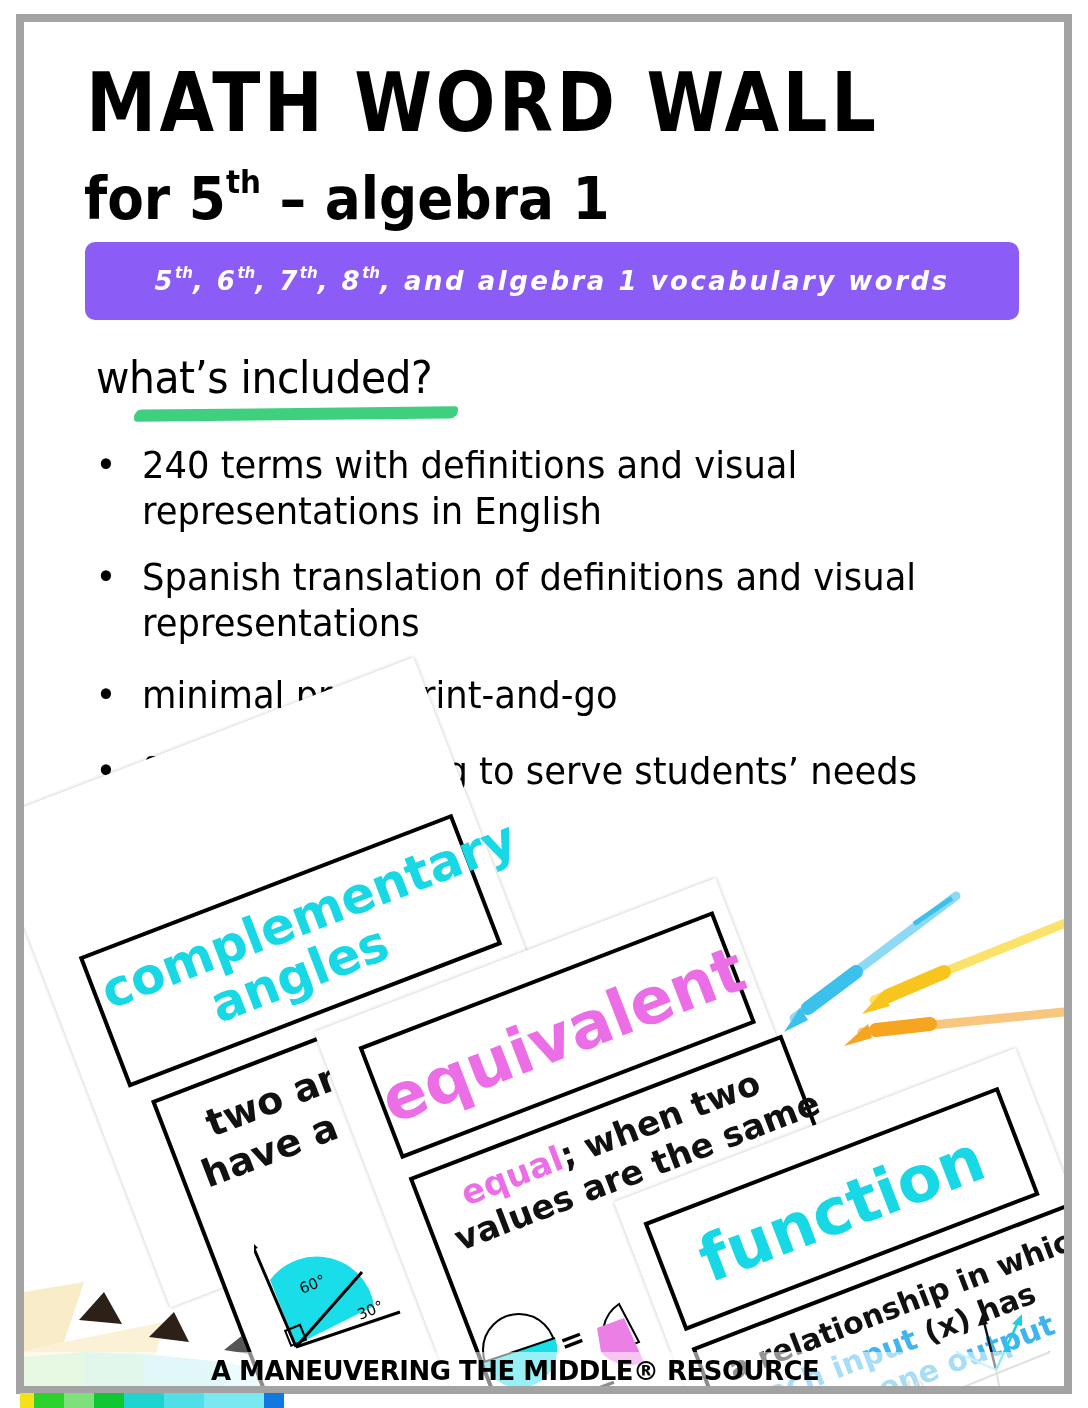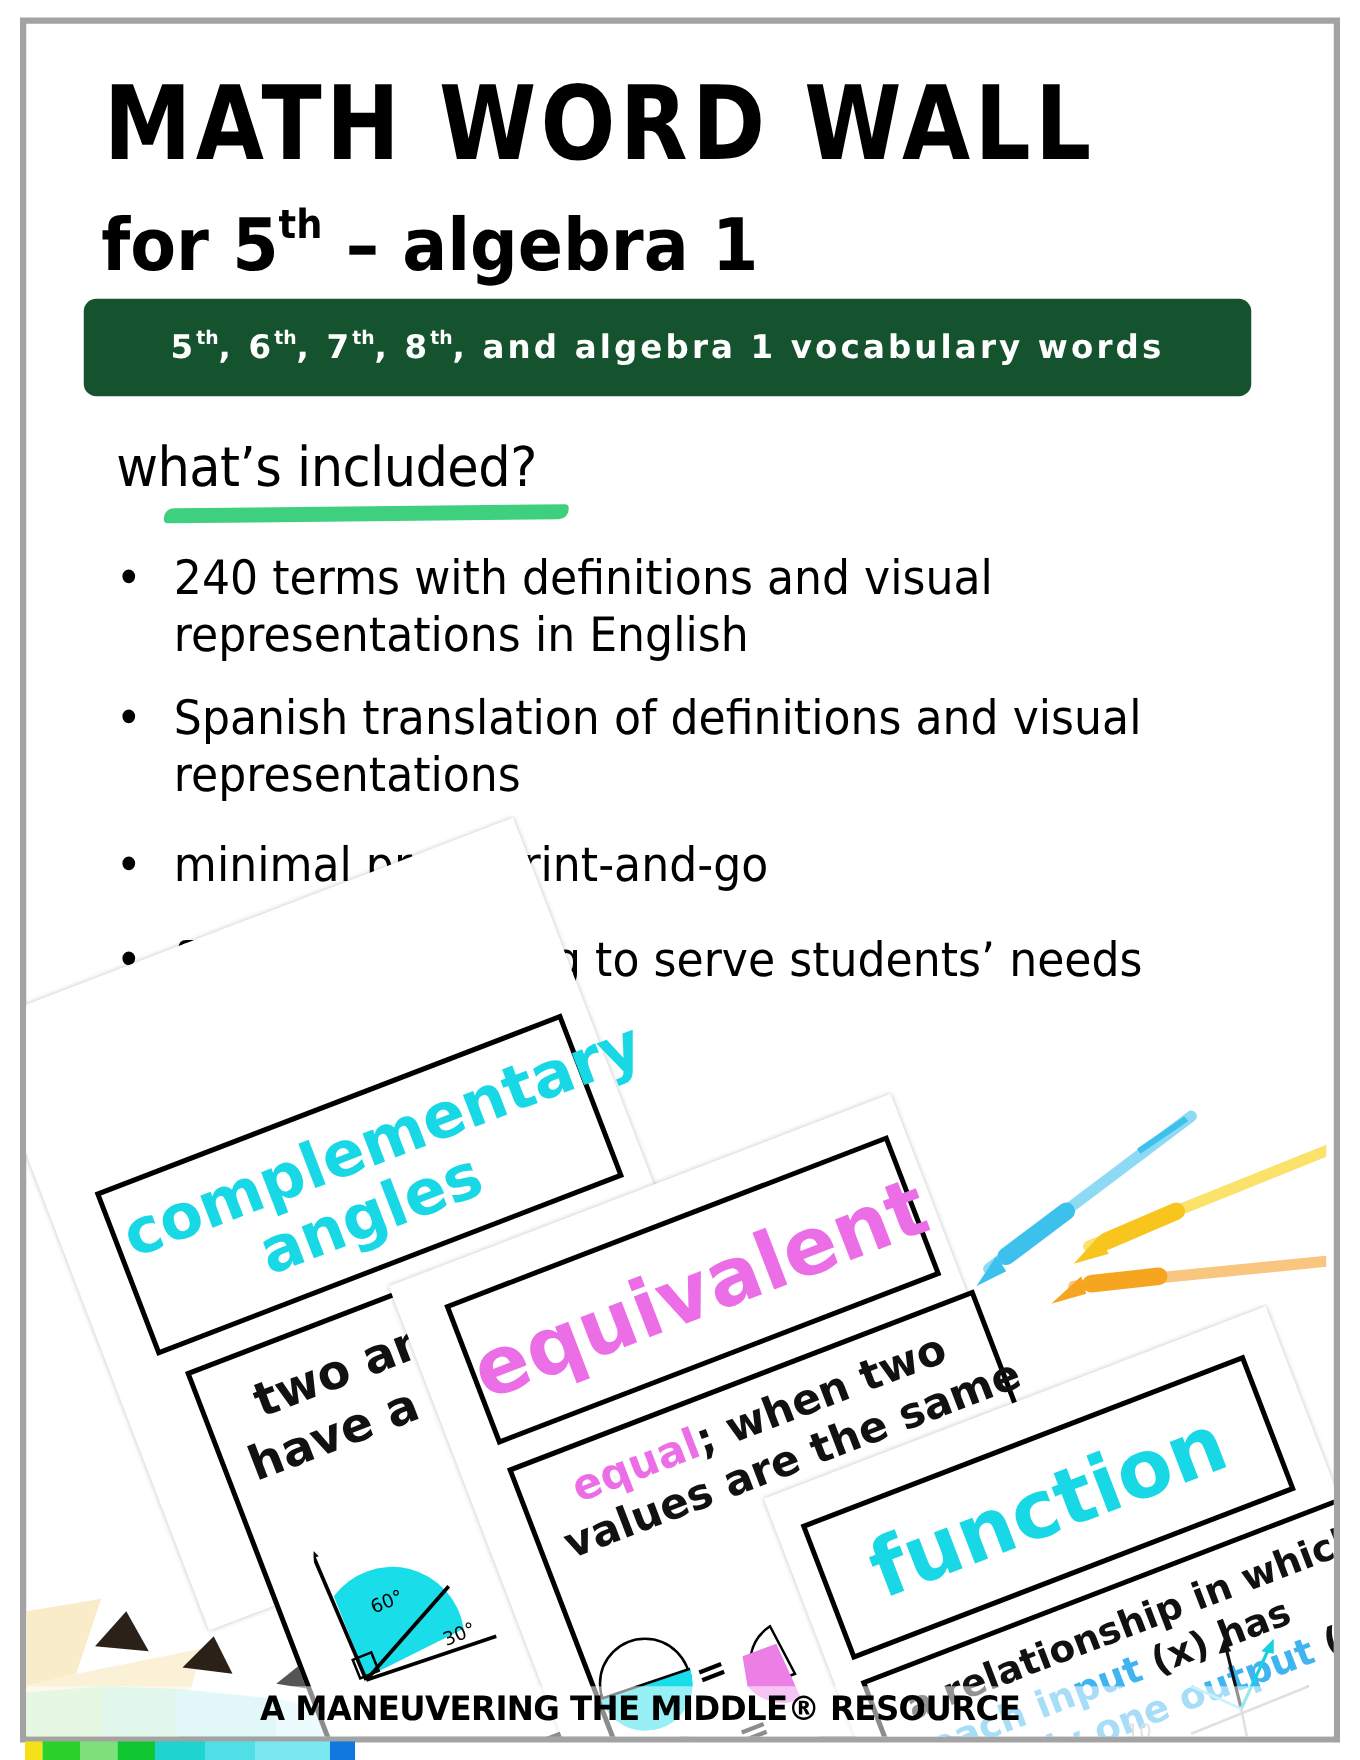--- a/index.html
+++ b/index.html
@@ -1,22 +1,22 @@
 <!DOCTYPE html>
 <html><head>
 <meta charset="utf-8">
 <style>
   html, body { margin:0; padding:0; }
   body { width:1088px; height:1408px; background:#ffffff; position:relative; overflow:hidden; font-family:"Liberation Sans", sans-serif; }
-  .frame { position:absolute; left:16px; top:14px; width:1056px; height:1380px; box-sizing:border-box; border:5px solid #a3a3a3; background:#fff; overflow:hidden; }
+  .frame { position:absolute; left:16px; top:14px; width:1056px; height:1380px; box-sizing:border-box; border:8px solid #a3a3a3; background:#fff; overflow:hidden; }
   .outer-strip { position:absolute; left:0; top:1393px; width:1088px; height:15px; }
   .title { position:absolute; left:62px; top:40px; font-family:"DejaVu Sans", sans-serif; font-weight:bold; font-size:82px; letter-spacing:4px; line-height:1; color:#000; transform:scaleX(0.86); transform-origin:left top; }
   .subtitle { position:absolute; left:60px; top:148px; font-family:"DejaVu Sans", sans-serif; font-weight:bold; font-size:58px; line-height:1; color:#000; transform:scaleX(0.92); transform-origin:left top; }
   .subtitle sup { font-size:32px; vertical-align:top; position:relative; top:-4px; }
-  .banner { position:absolute; left:46px; top:220px; width:934px; height:78px; background:#14532d; border-radius:10px; display:flex; align-items:center; justify-content:center; }
+  .banner { position:absolute; left:61px; top:220px; width:934px; height:78px; background:#8b5cf6; border-radius:10px; display:flex; align-items:center; justify-content:center;font-style:italic; }
   .banner-text { color:#fff; font-family:"DejaVu Sans", sans-serif; font-weight:bold; font-size:26px; letter-spacing:2.5px; white-space:nowrap; }
   .banner-text sup { font-size:15px; vertical-align:top; position:relative; top:-2px; letter-spacing:0; }
   .section-head { position:absolute; left:72px; top:330px; font-family:"DejaVu Sans", sans-serif; font-size:44px; color:#000; letter-spacing:-0.5px; transform:scaleX(0.93); transform-origin:left top; }
   .underline { position:absolute; left:110px; top:386px; width:324px; height:12px; background:#3fd07f; border-radius:8px 3px 8px 3px; transform:rotate(-0.6deg); }
   .bullets { position:absolute; left:66px; top:420px; width:960px; margin:0; padding:0; list-style:none; }
   .bullet { position:relative; padding-left:56px; font-family:"DejaVu Sans", sans-serif; font-size:38px; line-height:46px; color:#000; transform:scaleX(0.93); transform-origin:left top; width:1030px; }
   .bullet .dot { position:absolute; left:6px; top:0; }
   .b1 { position:absolute; top:0; }
   .b2 { position:absolute; top:112px; }
   .b3 { position:absolute; top:230px; }

